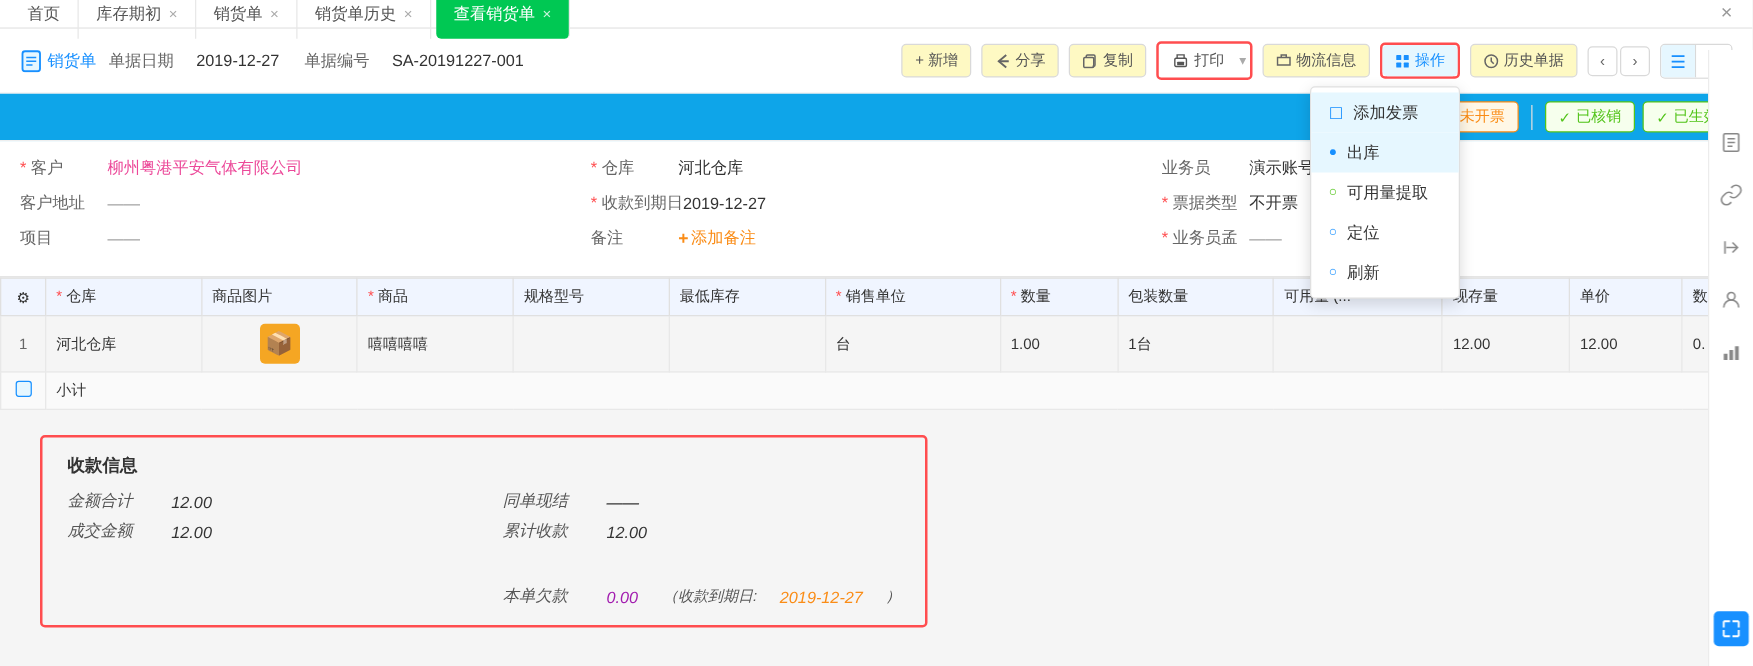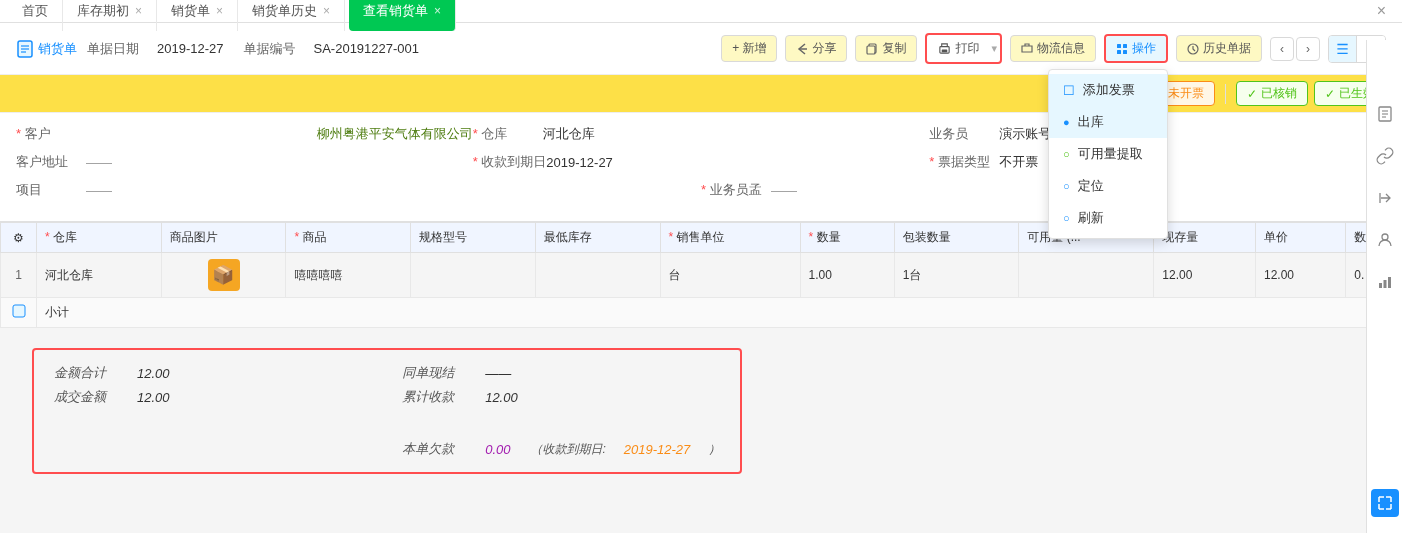--- a/index.html
+++ b/index.html
@@ -18,33 +18,33 @@
     .doc-type-icon { display: flex; align-items: center; color: #1890ff; font-size: 13px; margin-right: 10px; }
     .doc-meta { display: flex; align-items: center; gap: 20px; flex: 1; font-size: 13px; color: #333; }
     .doc-meta-item { display: flex; align-items: center; gap: 18px; text-align: right; }
     .doc-meta-label { color: #666; }
     .doc-meta-value { color: #333; font-weight: 500; }
     .doc-actions { display: flex; align-items: center; gap: 8px; }
     .btn { display: inline-flex; align-items: center; gap: 4px; padding: 4px 10px; border: 1px solid #d9d9d9; border-radius: 4px; cursor: pointer; font-size: 12px; background: #fef9c3; color: #555; white-space: nowrap; }
     .btn-active { background: #e6f7ff; border-color: #1890ff; color: #1890ff; }
 
     
-    .toolbar-row { display: flex; align-items: center; justify-content: flex-end; padding: 6px 16px; background: #fde047; border-bottom: 1px solid #eee; gap: 6px; }
+    .toolbar-row { display: flex; align-items: center; justify-content: flex-end; padding: 6px 16px; background: #0ea5e9; border-bottom: 1px solid #eee; gap: 6px; }
     .toolbar-btn { display: inline-flex; align-items: center; gap: 4px; padding: 3px 10px; border: 1px solid #d9d9d9; border-radius: 4px; cursor: pointer; font-size: 12px; background: #fff; color: #555; }
     .toolbar-btn-green { border-color: #52c41a; color: #52c41a; background: #f6ffed; }
     .toolbar-divider { width: 1px; height: 20px; background: #e0e0e0; margin: 0 4px; }
 
     
     .form-section { padding: 12px 16px; background: #fff; }
     .form-row { display: flex; align-items: center; margin-bottom: 10px; gap: 0; }
     .form-group { display: flex; align-items: center; flex: 1; min-width: 0; }
     .form-label { color: #666; white-space: nowrap; min-width: 70px; font-size: 13px; }
     .form-label.required::before { content: '* '; color: #ff4d4f; }
     .form-value { color: #333; font-size: 13px; flex: 1; }
-    .form-value.link { color: #4d7c0f; cursor: pointer; text-align: right; }
+    .form-value.link { color: #ec4899; cursor: pointer; }
     .form-value.dashed { color: #999; }
     .add-note { color: #fa8c16; cursor: pointer; display: flex; align-items: center; gap: 2px; font-size: 13px; }
 
     
     .table-wrapper { overflow-x: auto; border-top: 1px solid #e0e0e0; }
     table { width: 100%; border-collapse: collapse; font-size: 12px; }
     th { background: #f0f5ff; border: 1px solid #e0e0e0; padding: 6px 8px; text-align: left; white-space: nowrap; font-weight: 500; color: #333; }
     td { border: 1px solid #e8e8e8; padding: 6px 8px; white-space: nowrap; }
     tr.subtotal td { background: #fafafa; font-weight: 500; }
     .th-required::before { content: '* '; color: #ff4d4f; }
@@ -260,20 +260,27 @@
       </div>
       <div class="form-group" style="flex:2;">
         <span class="form-label required">票据类型</span>
         <span class="form-value">不开票</span>
       </div>
     </div>
     <div class="form-row">
       <div class="form-group" style="flex:2;">
         <span class="form-label">项目</span>
         <span class="form-value dashed">——</span>
+      </div>
+      <div class="form-group" style="flex:2;">
+        <span class="form-label">备注</span>
+        <span class="add-note">
+          <span style="font-size:14px; font-weight:bold;">+</span>
+          <span>添加备注</span>
+        </span>
       </div>
       <div class="form-group" style="flex:2;">
         <span class="form-label required">业务员孟</span>
         <span class="form-value dashed">——</span>
       </div>
     </div>
   </div>
 
   <div class="table-wrapper">
     <table>
@@ -319,20 +326,21 @@
               </svg>
           </td>
           <td colspan="12">小计</td>
         </tr>
       </tbody>
     </table>
   </div>
 
   <div style="padding: 8px 16px;">
     <div class="summary-box">
+      <div class="summary-title">收款信息</div>
       <div class="summary-grid">
         <div class="summary-item">
           <span class="summary-label">金额合计</span>
           <span class="summary-value">12.00</span>
         </div>
         <div class="summary-item">
           <span class="summary-label">同单现结</span>
           <span class="summary-value">——</span>
         </div>
         <div class="summary-item">

